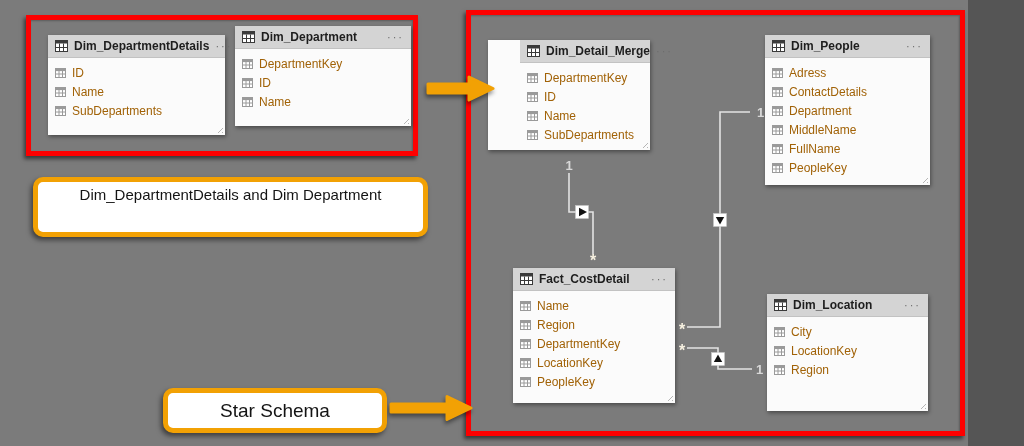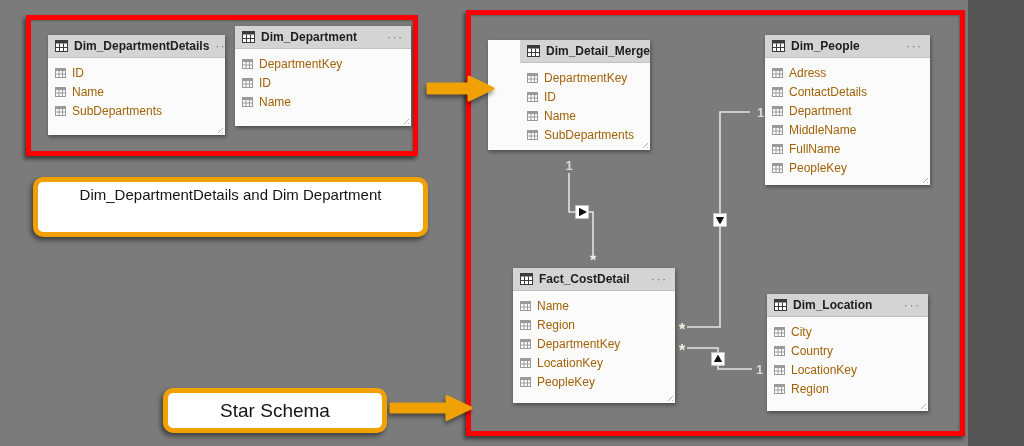--- a/index.html
+++ b/index.html
@@ -435,32 +435,20 @@
         <div class="field-row">
           <span class="f-icon">
             <svg width="11" height="10" viewBox="0 0 11 10">
               <rect x="0.5" y="0.5" width="10" height="9" fill="#fff" stroke="#9a9a9a"></rect>
               <rect x="0.5" y="0.5" width="10" height="2.6" fill="#9a9a9a"></rect>
               <line x1="0.5" y1="6" x2="10.5" y2="6" stroke="#9a9a9a"></line>
               <line x1="4" y1="3" x2="4" y2="9.5" stroke="#9a9a9a"></line>
               <line x1="7.5" y1="3" x2="7.5" y2="9.5" stroke="#9a9a9a"></line>
             </svg>
           </span>
-          <span>Country</span>
-        </div>
-        <div class="field-row">
-          <span class="f-icon">
-            <svg width="11" height="10" viewBox="0 0 11 10">
-              <rect x="0.5" y="0.5" width="10" height="9" fill="#fff" stroke="#9a9a9a"></rect>
-              <rect x="0.5" y="0.5" width="10" height="2.6" fill="#9a9a9a"></rect>
-              <line x1="0.5" y1="6" x2="10.5" y2="6" stroke="#9a9a9a"></line>
-              <line x1="4" y1="3" x2="4" y2="9.5" stroke="#9a9a9a"></line>
-              <line x1="7.5" y1="3" x2="7.5" y2="9.5" stroke="#9a9a9a"></line>
-            </svg>
-          </span>
           <span>LocationKey</span>
         </div>
         <div class="field-row">
           <span class="f-icon">
             <svg width="11" height="10" viewBox="0 0 11 10">
               <rect x="0.5" y="0.5" width="10" height="9" fill="#fff" stroke="#9a9a9a"></rect>
               <rect x="0.5" y="0.5" width="10" height="2.6" fill="#9a9a9a"></rect>
               <line x1="0.5" y1="6" x2="10.5" y2="6" stroke="#9a9a9a"></line>
               <line x1="4" y1="3" x2="4" y2="9.5" stroke="#9a9a9a"></line>
               <line x1="7.5" y1="3" x2="7.5" y2="9.5" stroke="#9a9a9a"></line>

